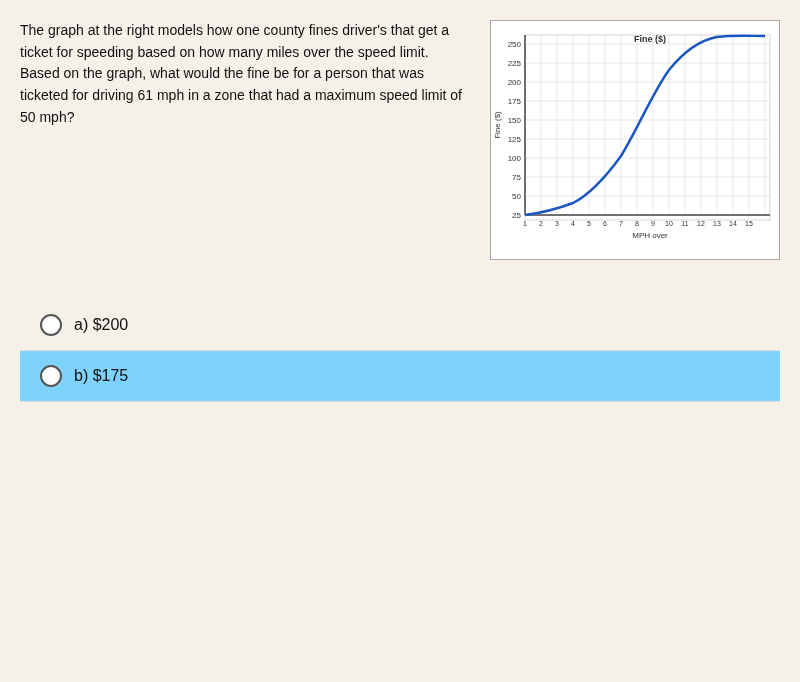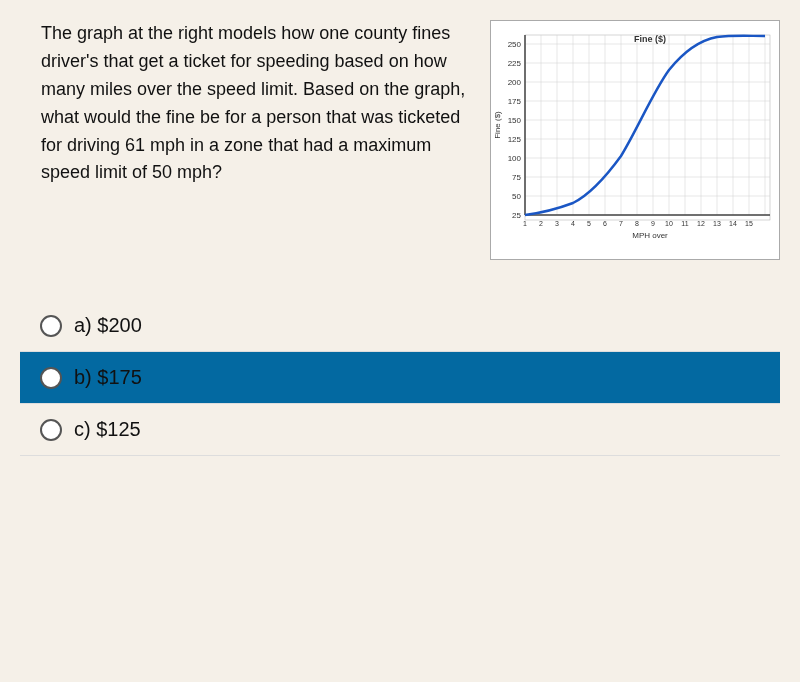--- a/index.html
+++ b/index.html
@@ -19,24 +19,23 @@
     }
 
     .top-section {
       display: flex;
       gap: 20px;
       margin-bottom: 30px;
     }
 
     .question-text {
       flex: 1;
-      font-size: 18px;
+      font-size: 14px;
       line-height: 1.55;
       color: #111;
-      margin-left: 21px;
     }
 
     .graph-container {
       width: 290px;
       flex-shrink: 0;
       position: relative;
       background: white;
       border: 1px solid #aaa;
       padding: 4px;
     }
@@ -64,40 +63,40 @@
       display: flex;
       align-items: center;
       gap: 12px;
       padding: 14px 20px;
       font-size: 20px;
       cursor: pointer;
       border-bottom: 1px solid #ddd;
     }
 
     .answer-option:nth-child(2) {
-      background: #0369a1;
+      background: #7dd3fc;
     }
 
     .answer-option:nth-child(1),
     .answer-option:nth-child(3),
     .answer-option:nth-child(4) {
       background: #f5f0e8;
     }
 
     .radio-circle {
       width: 22px;
       height: 22px;
       border-radius: 50%;
       border: 2px solid #555;
       flex-shrink: 0;
       background: white;
     }
 
     .answer-label {
-      font-size: 20px;
+      font-size: 16px;
       color: #111;
     }
   </style>
 </head>
 <body>
 
 <div class="content-area">
   <div class="top-section">
     <div class="question-text">The graph at the right models how one county fines driver's that get a ticket for speeding based on how many miles over the speed limit.  Based on the graph, what would the fine be for a person that was ticketed for driving 61 mph in a zone that had a maximum speed limit of 50 mph?</div>
 
@@ -176,18 +175,14 @@
 
   <div class="answers-section">
     <div class="answer-option">
       <div class="radio-circle"></div>
       <span class="answer-label">a) $200</span>
     </div>
     <div class="answer-option">
       <div class="radio-circle"></div>
       <span class="answer-label">b) $175</span>
     </div>
-    <div class="answer-option">
-      <div class="radio-circle"></div>
-      <span class="answer-label">c) $125</span>
-    </div>
   </div>
 </div>
 
 </body></html>

